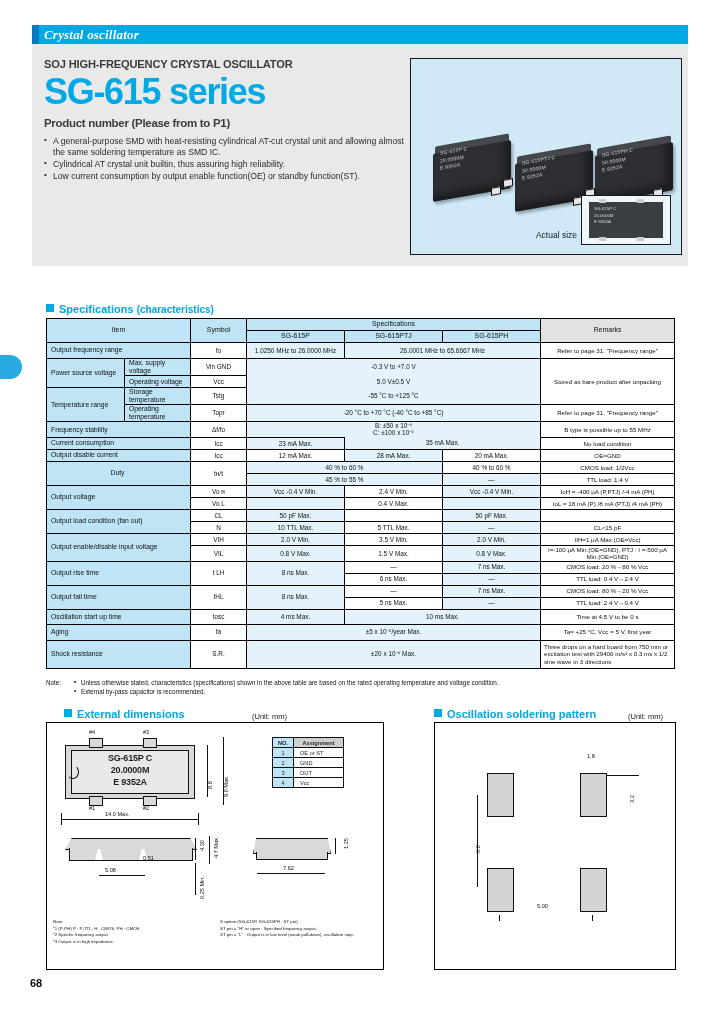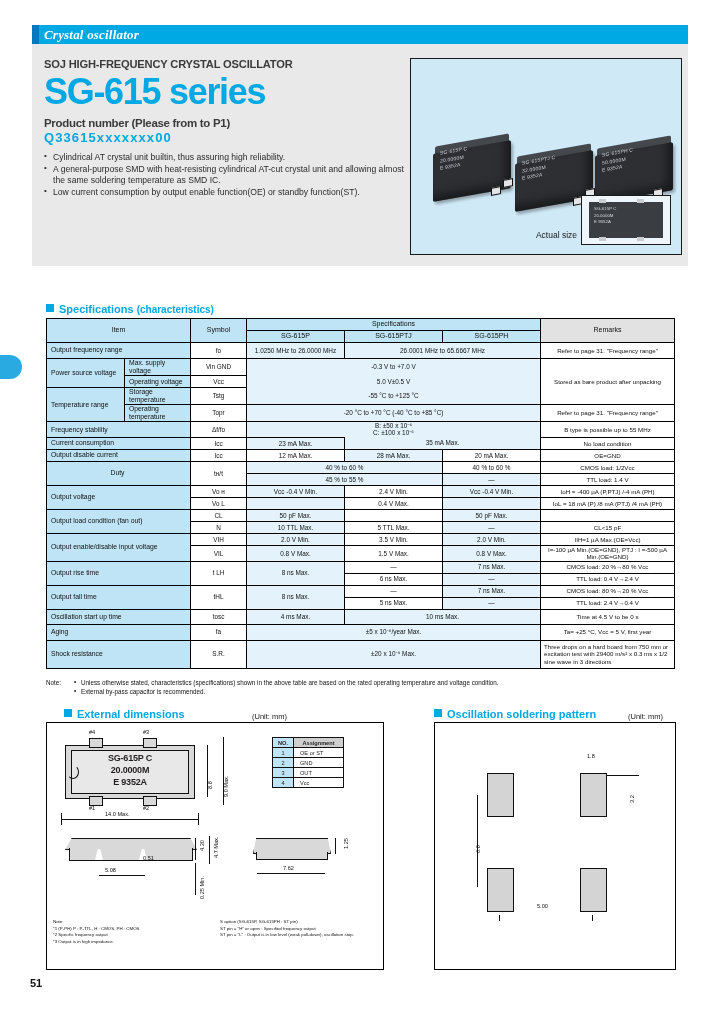--- a/index.html
+++ b/index.html
@@ -120,27 +120,26 @@
     <div class="cat">Crystal oscillator</div>
   </div>
   <div class="tick"></div>
 
   <div class="hero"></div>
 
   <div class="hero-left">
     <div class="subhead">SOJ HIGH-FREQUENCY CRYSTAL OSCILLATOR</div>
     <div class="bigtitle">SG-615 series</div>
     <div class="prodnum-label">Product number (Please from to P1)</div>
-    <div class="prodnum">Q33615xxxxxxx00</div>
     <div class="bullets">
       <div class="b">
+          <span>A general-purpose SMD with  heat-resisting cylindrical AT-cut crystal unit and allowing almost the same soldering temperature as SMD IC.</span>
+        </div>
+      <div class="b">
           <span>Cylindrical AT crystal unit builtin, thus assuring high reliability.</span>
-        </div>
-      <div class="b">
-          <span>A general-purpose SMD with  heat-resisting cylindrical AT-cut crystal unit and allowing almost the same soldering temperature as SMD IC.</span>
         </div>
       <div class="b">
           <span>Low current consumption by output enable function(OE) or standby function(ST).</span>
         </div>
     </div>
   </div>
 
   <div class="photo">
     <div class="inner">
       <div class="chip" style="left:22px;top:88px;">
@@ -514,14 +513,14 @@
 
     <div class="dimtxt" style="left:102px;top:180px;">5.00</div>
     <div class="dimline" style="left:64px;top:192px;width:1px;height:6px;"></div>
     <div class="dimline" style="left:157px;top:192px;width:1px;height:6px;"></div>
 
     <div class="dimtxt" style="left:152px;top:30px;">1.8</div>
     <div class="dimline" style="left:172px;top:52px;width:32px;height:1px;"></div>
     <div class="dimtxt vert" style="left:194px;top:80px;">3.2</div>
   </div>
 
-  <div class="pageno">51</div>
+  <div class="pageno">68</div>
 </div>
 
 </body></html>

